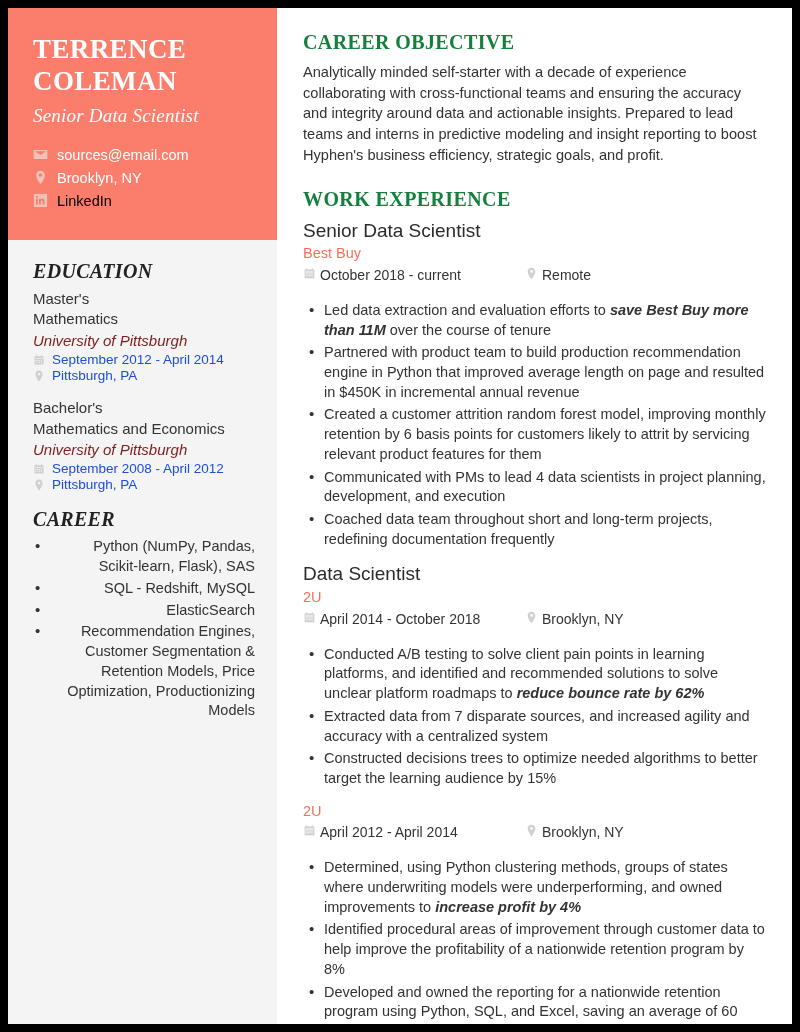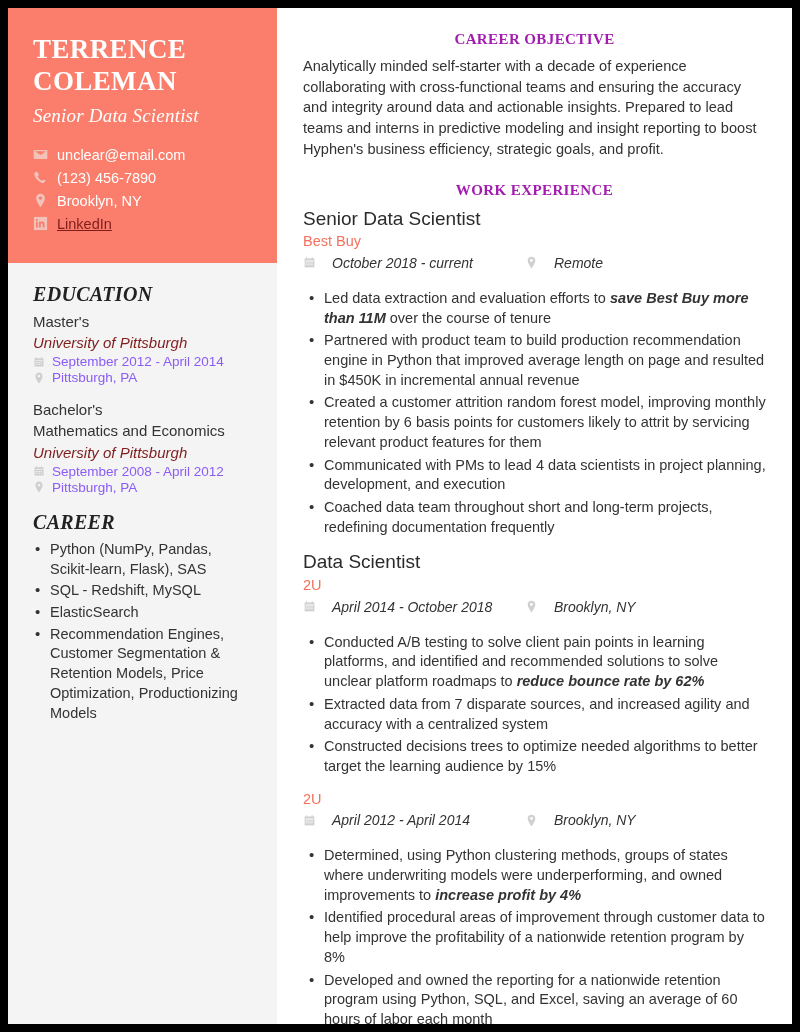--- a/index.html
+++ b/index.html
@@ -54,48 +54,48 @@
     margin-bottom:7px;
     color:#ffffff;
     font-size:14.5px;
   }
   .contact-row .ico{
     width:15px; height:15px;
     flex:0 0 15px;
     display:flex; align-items:center; justify-content:center;
   }
   .contact-row .ico svg{ width:15px; height:15px; fill:#f2c1b7; }
-  .contact-link{ text-decoration:underline; color:#7f1d1d; }
+  .contact-link{ color:#000000; }
 
   .sidebar-body{ padding:20px 22px 0 25px; }
   .side-heading{
     font-family:"Liberation Serif", serif;
     font-weight:bold;
     font-size:20px;
     color:#222222;
     letter-spacing:.3px;
     margin-bottom:6px;
     font-style:italic;
   }
   .edu-block{ margin-bottom:15px; }
   .edu-degree, .edu-field{
     font-size:15px; color:#333333; line-height:1.38;
   }
   .edu-school{
     font-size:15px; color:#7f1d1d; line-height:1.4;font-style:italic;
   }
   .meta-row{
     display:flex; align-items:center; gap:7px;
-    font-size:13.5px; color:#8b5cf6; margin-top:1px;
+    font-size:13.5px; color:#1d4ed8; margin-top:1px;
   }
   .meta-row .ico{ width:12px; height:12px; flex:0 0 12px; display:flex; align-items:center; justify-content:center;}
   .meta-row .ico svg{ width:12px; height:12px; fill:#cfcfcf; }
 
   .skills-section{ margin-top:16px; }
-  ul.bullets{ list-style:none; margin:0; padding:0; }
+  ul.bullets{ list-style:none; margin:0; padding:0;text-align:right; }
   ul.bullets li{
     position:relative;
     padding-left:17px;
     font-size:14.5px;
     color:#333333;
     line-height:1.36;
     margin-bottom:2px;
   }
   ul.bullets li:before{
     content:"\2022";
@@ -105,25 +105,24 @@
 
   
   .main{
     flex:1;
     padding:23px 26px 0 26px;
     background:#ffffff;
   }
   .main-heading{
     font-family:"Liberation Serif", serif;
     font-weight:bold;
-    font-size:15px;
-    color:#a21caf;
+    font-size:20px;
+    color:#15803d;
     letter-spacing:.4px;
     margin-bottom:8px;
-    text-align:center;
   }
   .objective{
     font-size:14.6px;
     color:#333333;
     line-height:1.42;
     margin-bottom:22px;
   }
   .job{ margin-bottom:13px; }
   .job-role{
     font-size:19px;
@@ -136,21 +135,21 @@
     line-height:1.35;
     margin-top:1px;
   }
   .job-meta{
     display:flex;
     align-items:center;
     margin:3px 0 2px 0;
     font-size:14px;
     color:#333333;
   }
-  .job-meta .cell{ display:flex; align-items:center; gap:16px;font-style:italic; }
+  .job-meta .cell{ display:flex; gap:4px; }
   .job-meta .cell.date{ width:222px; flex:0 0 222px; }
   .job-meta .ico{ width:13px; height:13px; flex:0 0 13px; display:flex; align-items:center; justify-content:center; }
   .job-meta .ico svg{ width:13px; height:13px; fill:#d0d0d0; }
   ul.job-bullets{ list-style:none; margin:18px 0 0 0; padding:0; }
   ul.job-bullets li{
     position:relative;
     padding-left:21px;
     font-size:14.5px;
     color:#333333;
     line-height:1.36;
@@ -179,31 +178,23 @@
 
       <div class="contact-list">
 
         <div class="contact-row">
           <span class="ico">
             <svg viewBox="0 0 16 16">
                 <path d="M1 3h14v10H1z" fill="none"></path>
                 <path d="M1.2 3.2h13.6c.3 0 .5.2.5.5v8.6c0 .3-.2.5-.5.5H1.2c-.3 0-.5-.2-.5-.5V3.7c0-.3.2-.5.5-.5zm.9 1.3 5.9 4.1 5.9-4.1H2.1z"></path>
               </svg>
           </span>
-          <span>unclear@email.com</span>
-        </div>
-
-        <div class="contact-row">
-          <span class="ico">
-            <svg viewBox="0 0 16 16">
-                <path d="M11.4 10.3c-.6-.1-1 .4-1.4.7-.3.3-.6.3-1 .1-1-.5-1.9-1.2-2.6-2.1-.5-.6-.9-1.2-1.2-1.9-.1-.3-.1-.6.2-.8.4-.3.9-.6.9-1.2 0-.7-1.5-3-2.2-3.2-.3-.1-.6-.1-.9 0C2.3 2.2 1.6 3 1.4 3.9c-.1.5 0 1 .1 1.4.6 2.1 1.8 3.9 3.3 5.4 1.2 1.2 2.6 2.2 4.2 2.8.8.3 1.7.5 2.5.1.8-.4 1.4-1 1.7-1.8.2-.4.1-.6-.2-.8-.5-.3-1-.6-1.6-.7z"></path>
-              </svg>
-          </span>
-          <span>(123) 456-7890</span>
-        </div>
+          <span>sources@email.com</span>
+        </div>
+
 
         <div class="contact-row">
           <span class="ico">
             <svg viewBox="0 0 16 16">
                 <path d="M8 .8C5.4.8 3.3 2.9 3.3 5.5c0 3.5 4.7 9.7 4.7 9.7s4.7-6.2 4.7-9.7C12.7 2.9 10.6.8 8 .8zm0 6.4c-1 0-1.8-.8-1.8-1.8S7 3.6 8 3.6s1.8.8 1.8 1.8S9 7.2 8 7.2z"></path>
               </svg>
           </span>
           <span>Brooklyn, NY</span>
         </div>
 
@@ -220,20 +211,21 @@
       </div>
     </div>
 
     <div class="sidebar-body">
 
       <section>
         <div class="side-heading">EDUCATION</div>
 
         <div class="edu-block">
           <div class="edu-degree">Master's</div>
+          <div class="edu-field">Mathematics</div>
           <div class="edu-school">University of Pittsburgh</div>
           <div class="meta-row">
             <span class="ico">
               <svg viewBox="0 0 16 16">
                   <path d="M2 3h12v11H2z"></path>
                   <path d="M3.2 5.6h9.6v1.1H3.2zM3.2 8h1.4v1.2H3.2zm2.4 0H7v1.2H5.6zm2.4 0h1.4v1.2H8zm2.4 0h1.4v1.2h-1.4zM3.2 10.3h1.4v1.2H3.2zm2.4 0H7v1.2H5.6zm2.4 0h1.4v1.2H8zm2.4 0h1.4v1.2h-1.4z" fill="#f4f4f4"></path>
                   <path d="M4 1.6h1.2v2.2H4zM10.8 1.6H12v2.2h-1.2z"></path>
                 </svg>
             </span>
             <span>September 2012 - April 2014</span>

